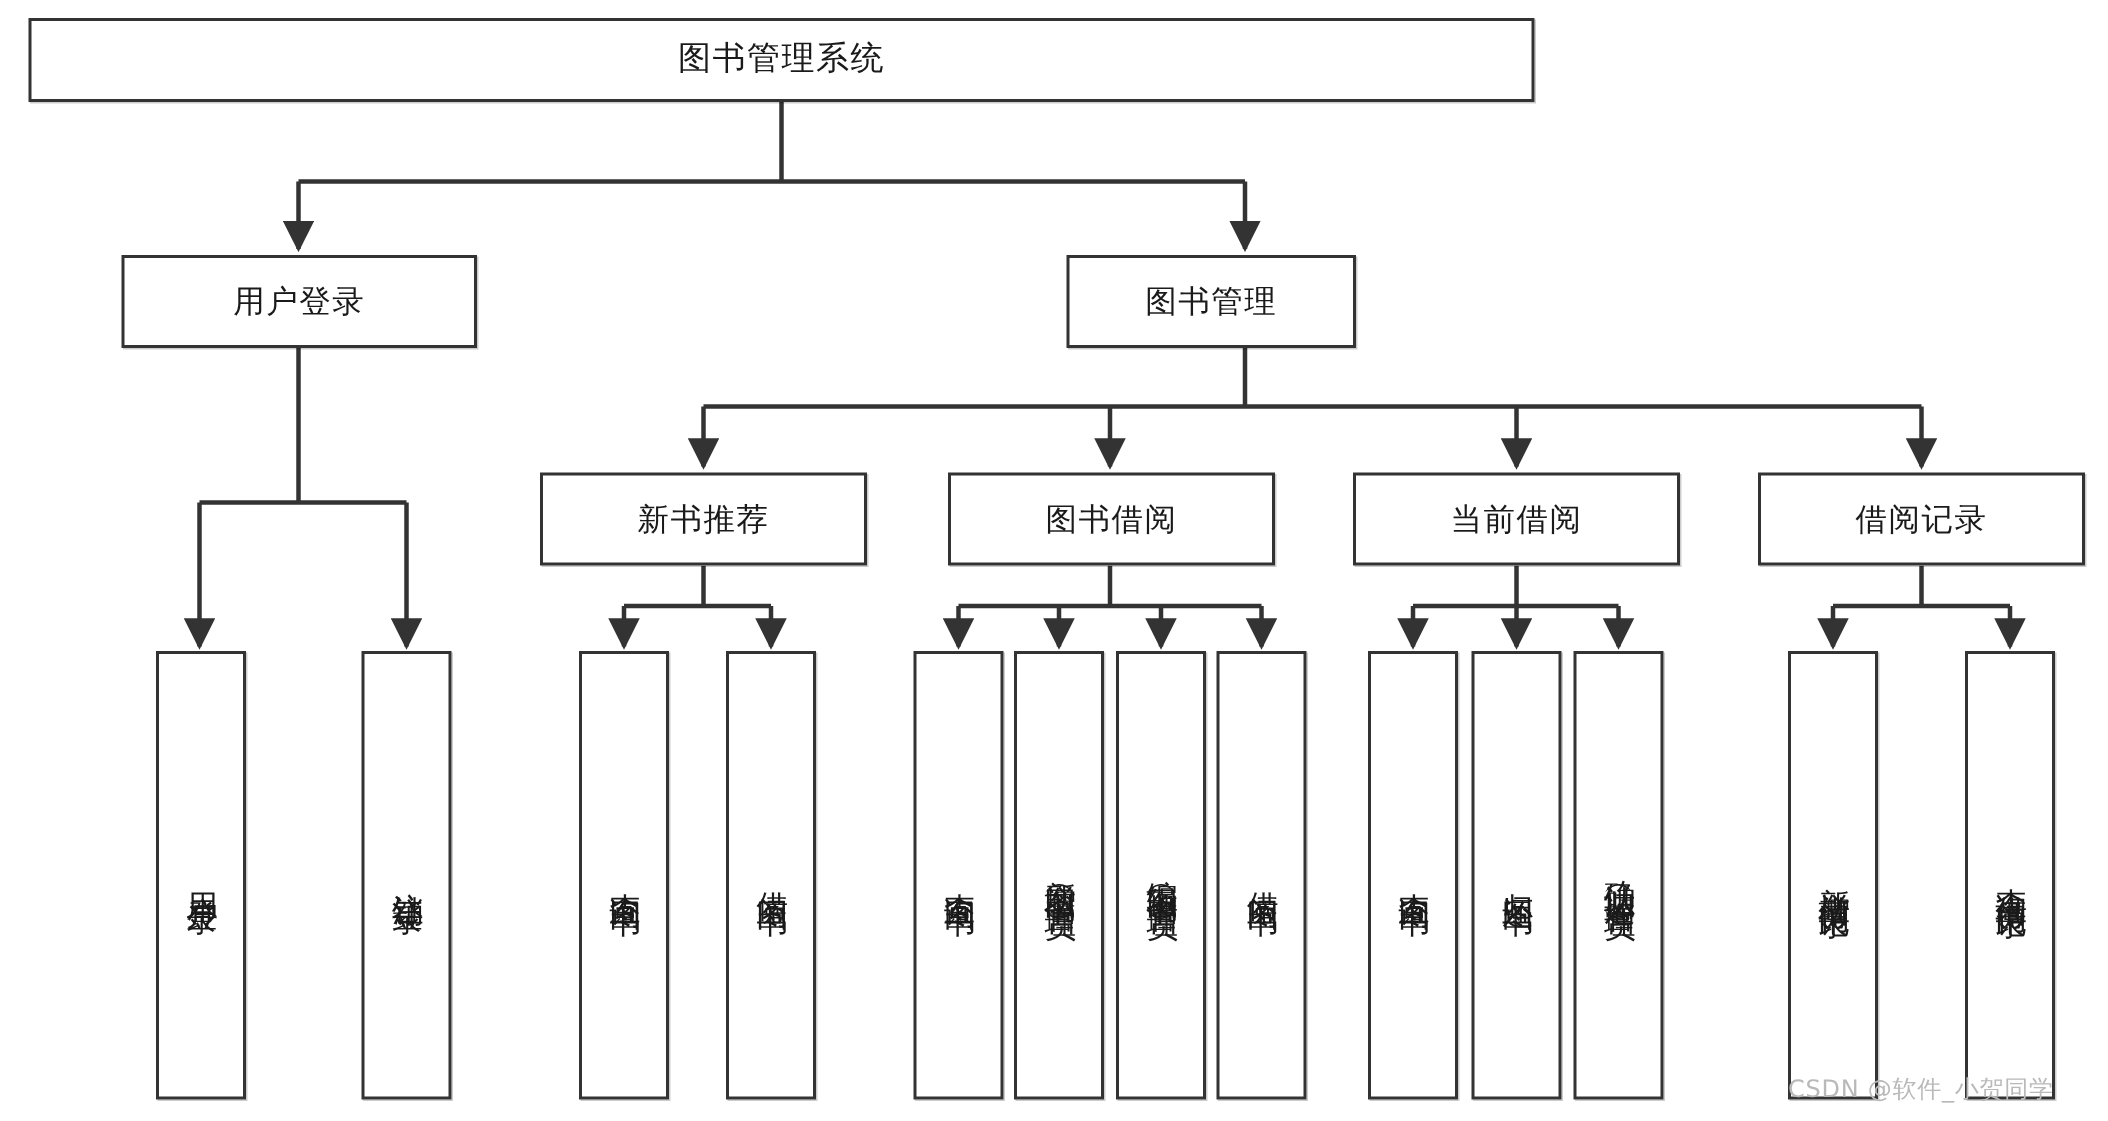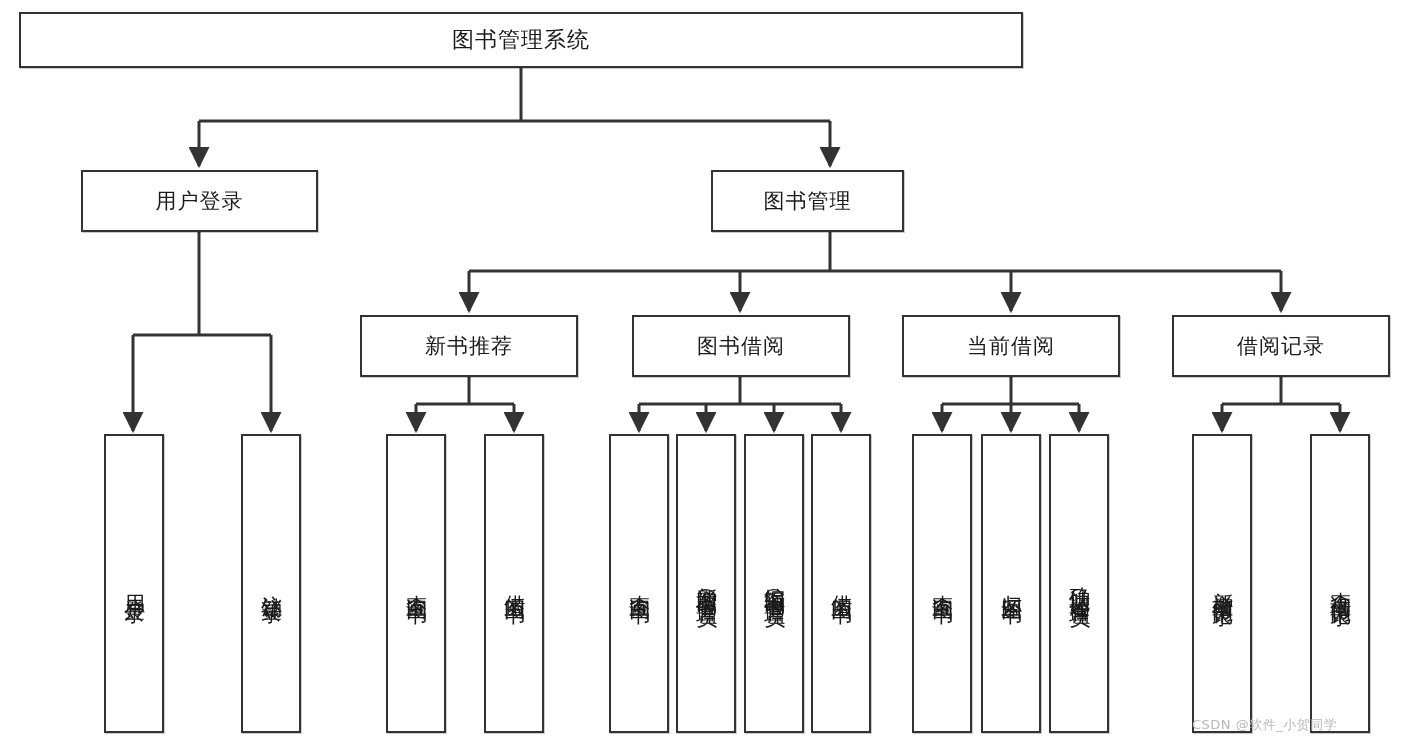--- a/index.html
+++ b/index.html
@@ -56,21 +56,21 @@
     text-align: center;
   }
   .node.vert .vlabel {
     writing-mode: vertical-rl;
     text-orientation: upright;
     display: block;
   }
   .watermark {
     position: absolute;
     color: #b9b9b9;
-    font-size: 13px;
+    font-size: 16px;
     letter-spacing: 0.5px;
     white-space: nowrap;
     user-select: none;
   }
 </style>
 </head>
 <body>
 
 <div id="diagram-root">
 

